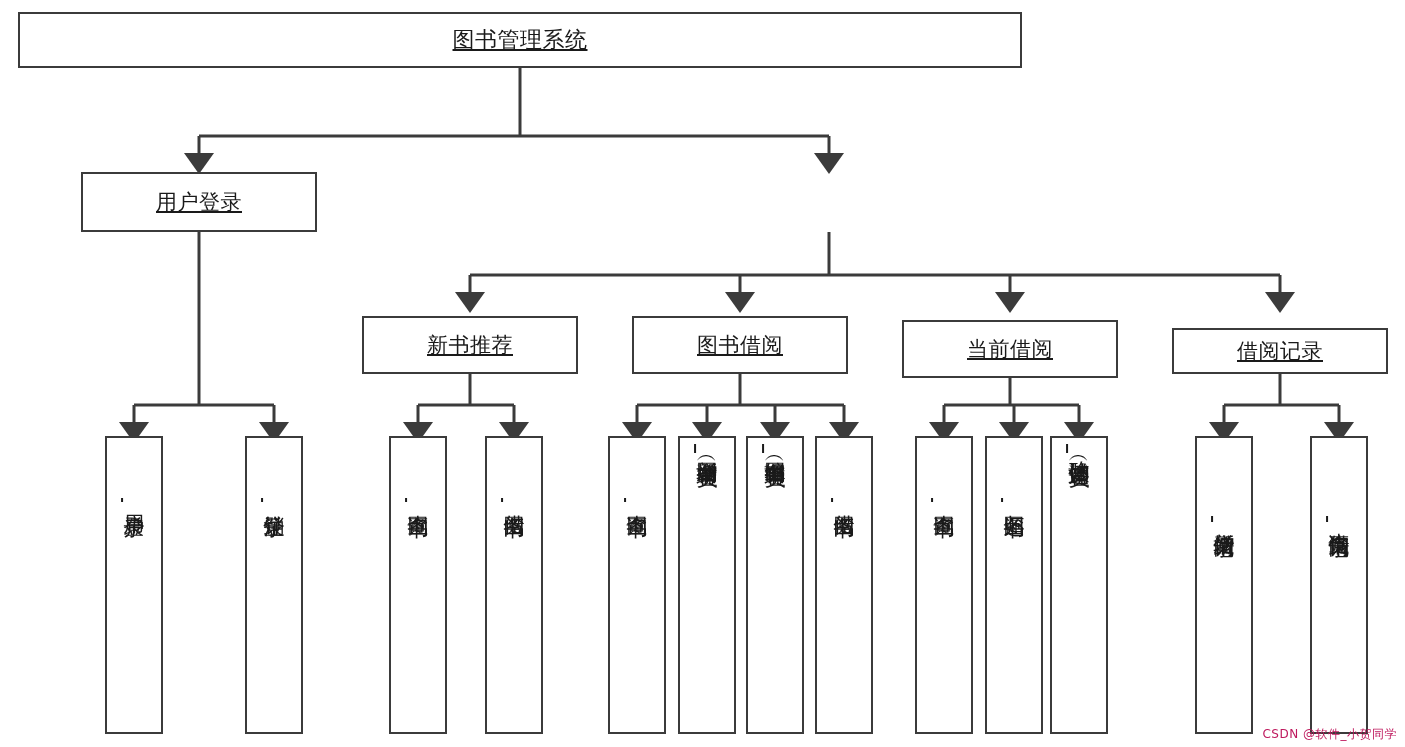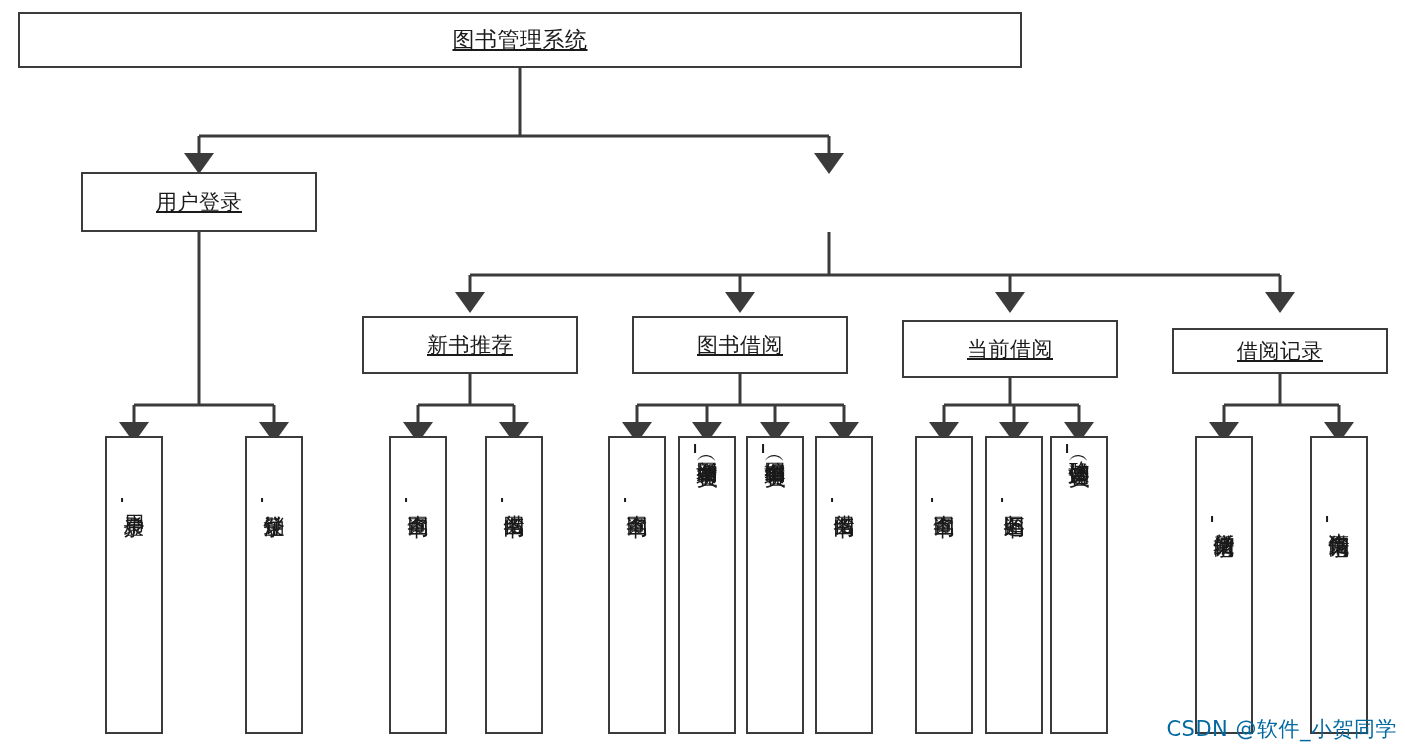--- a/index.html
+++ b/index.html
@@ -69,22 +69,22 @@
   .node.vert.mid .label {
     padding-top: 56px;
   }
   .node.vert.low .label {
     padding-top: 74px;
   }
   #watermark {
     position: absolute;
     right: 8px;
     bottom: 4px;
-    font-size: 21px;
-    color: #0369a1;
+    font-size: 12px;
+    color: #be185d;
     letter-spacing: 0.5px;
     font-family: "DejaVu Sans", "Liberation Sans", sans-serif;
     white-space: nowrap;
   }
 </style>
 </head>
 <body>
 
 <div id="canvas">
 

